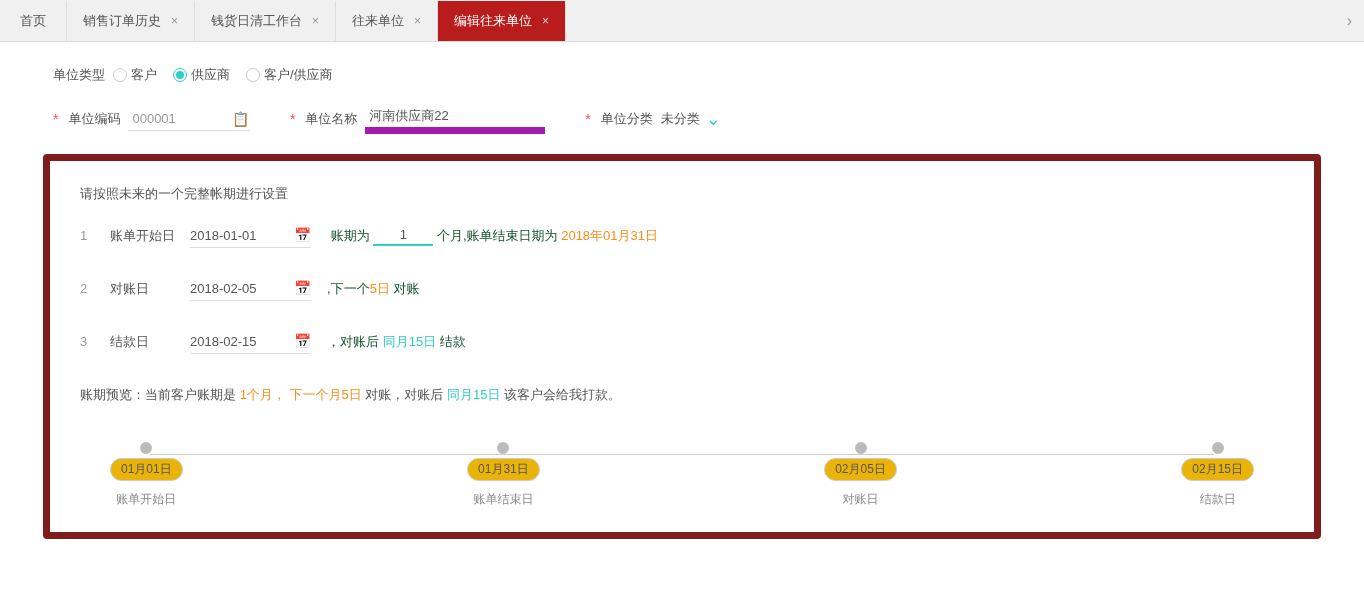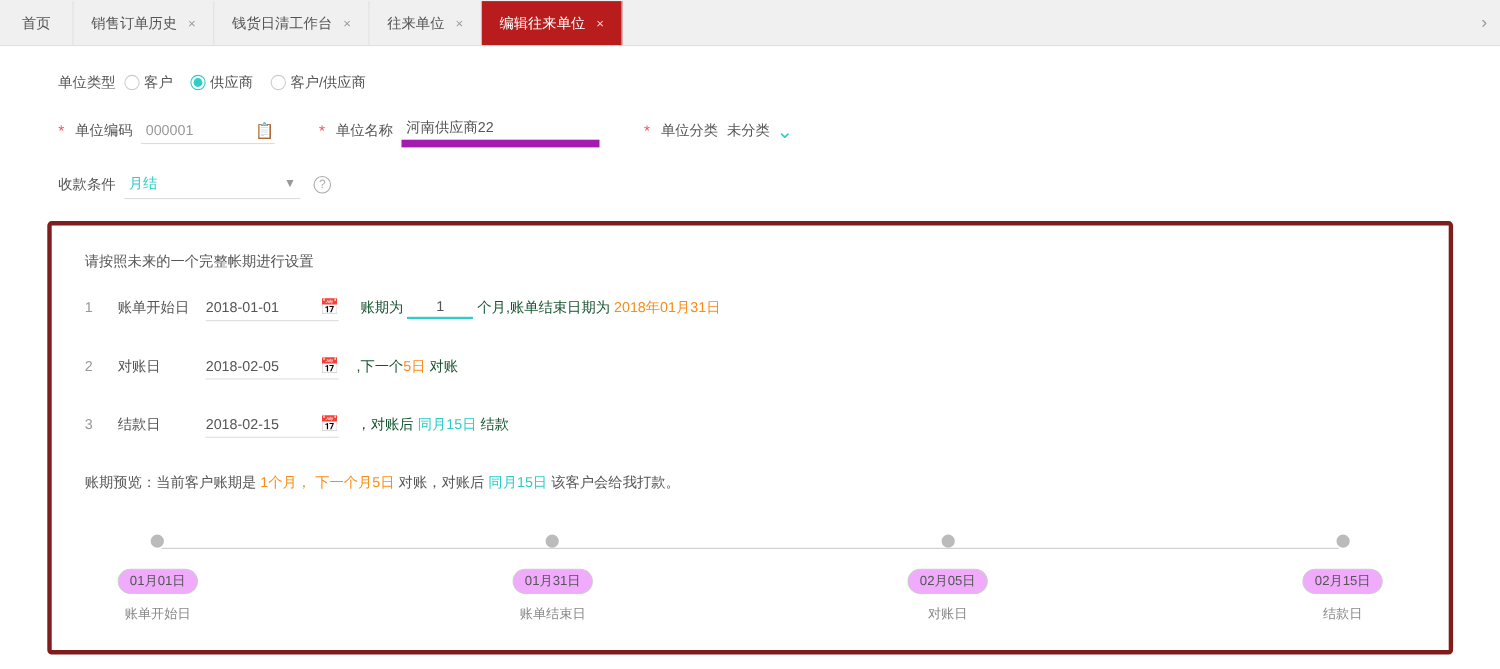--- a/index.html
+++ b/index.html
@@ -178,21 +178,21 @@
     }
     .classify-arrow {
       color: #2ecdc5;
       font-size: 18px;
       line-height: 1;
     }
 
     
     .payment-section {
       background: #fff;
-      border: 4px solid #7f1d1d;
+      border: 7px solid #7f1d1d;
       border-radius: 4px;
       padding: 24px 30px;
       margin: 0 -10px;
     }
     .section-hint {
       font-size: 13px;
       color: #555;
       margin-bottom: 20px;
     }
     .step-row {
@@ -262,28 +262,27 @@
       line-height: 2;
     }
 
     
     .timeline-container {
       margin-top: 24px;
       padding: 0 10px;
       position: relative;
     }
     .timeline-tag {
-      background: #f0abfc;
+      background: #eab308;
       border: 1px solid #ccc;
       border-radius: 20px;
       padding: 2px 10px;
       font-size: 12px;
       color: #555;
       white-space: nowrap;
-      margin-top: 15px;
     }
     .timeline-sub-label {
       font-size: 12px;
       color: #888;
       margin-top: 6px;
     }
     .tl-item {
       display: flex;
       flex-direction: column;
       align-items: center;
@@ -392,30 +391,20 @@
     <div class="form-group">
       <span class="required-star">*</span>
       <span class="form-label">单位分类</span>
       <div class="classify-select">
         <span class="classify-value">未分类</span>
         <span class="classify-arrow">⌄</span>
       </div>
     </div>
   </div>
 
-  <div class="form-row">
-    <div class="form-group">
-      <span class="form-label">收款条件</span>
-      <div class="select-field" style="width:160px;">
-        <span class="select-value">月结</span>
-        <span class="select-arrow">▼</span>
-      </div>
-      <span class="help-icon">?</span>
-    </div>
-  </div>
 
   <div class="payment-section">
     <div class="section-hint">请按照未来的一个完整帐期进行设置</div>
 
     <div class="step-row">
       <span class="step-num">1</span>
       <span class="step-label">账单开始日</span>
       <div class="step-date-input">
         <input type="text" value="2018-01-01" style="">
         <span class="calendar-icon">📅</span>

